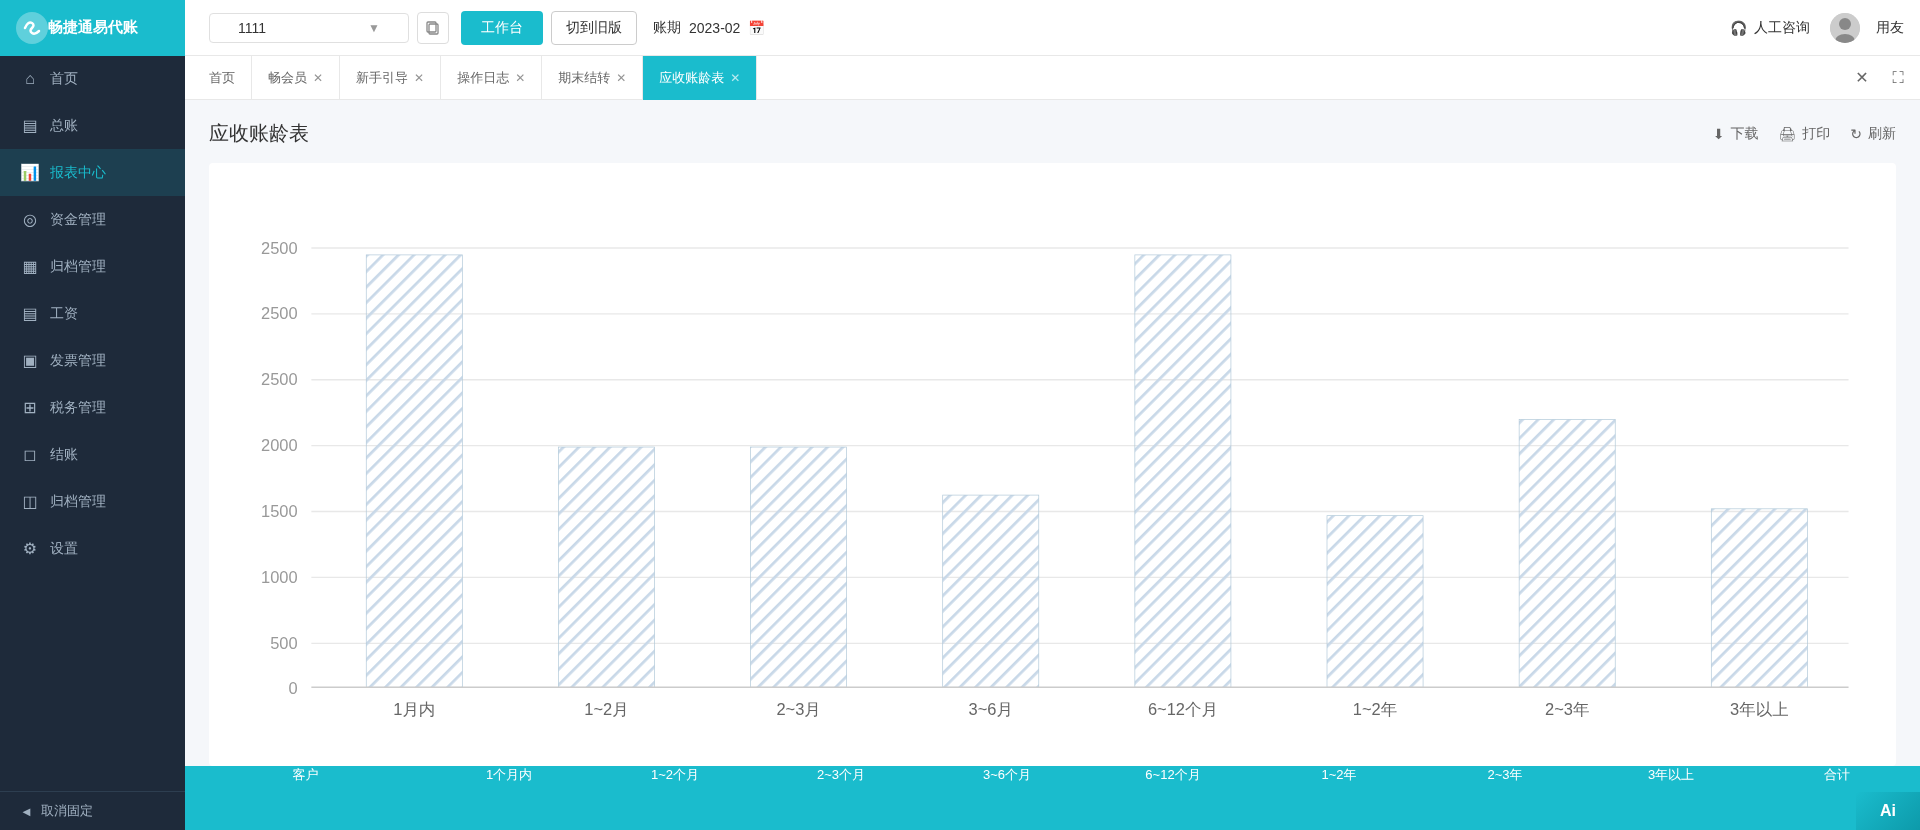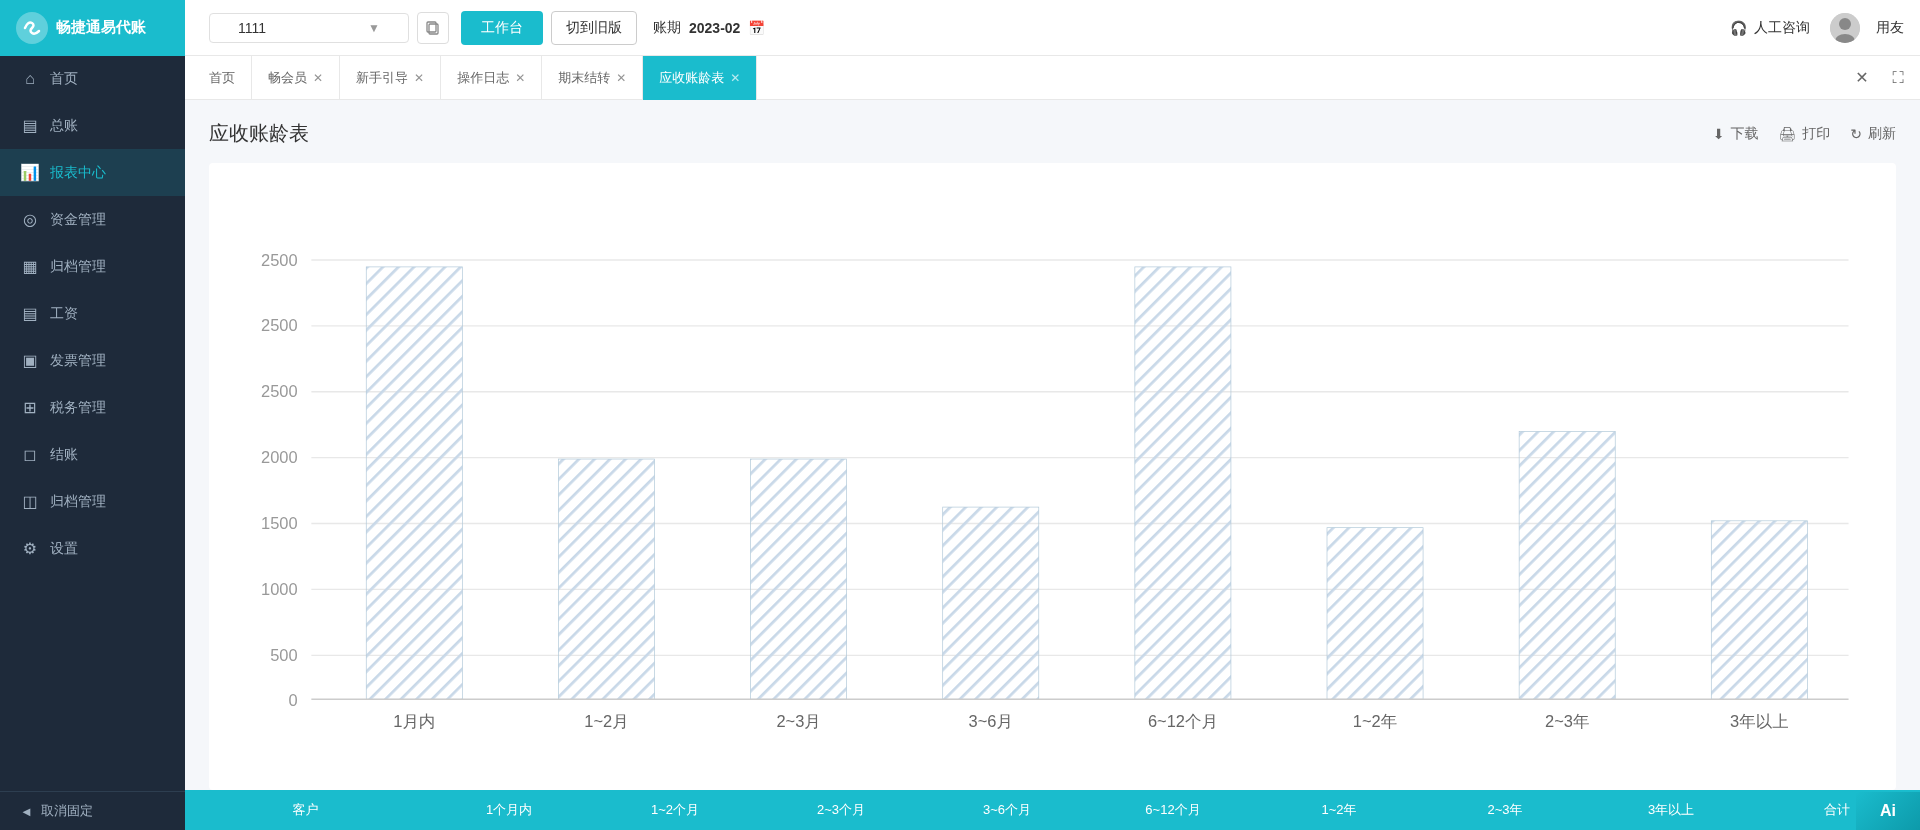--- a/index.html
+++ b/index.html
@@ -12,21 +12,21 @@
       display: flex;
       align-items: center;
       padding: 0 16px;
       border-bottom: 1px solid #e8e8e8;
       flex-shrink: 0;
     }
     .logo-area {
       width: 185px;
       display: flex;
       align-items: center;
-      gap: 8px;
+      gap: 0;
       background: #1abccd;
       height: 56px;
       padding: 0 16px;
       margin-left: -16px;
     }
     .logo-icon {
       width: 32px; height: 32px;
       background: rgba(255,255,255,0.3);
       border-radius: 50%;
       display: flex; align-items: center; justify-content: center;
@@ -240,24 +240,23 @@
     }
 
     
     .chart-svg {
       width: 100%;
       height: 100%;
     }
 
     
     .table-header {
-      height: 40px;
+      height: 64px;
       background: #1abccd;
       display: flex;
-      align-items: center;
       flex-shrink: 0;
     }
     .th-cell {
       flex: 1;
       text-align: center;
       color: #fff;
       font-size: 13px;
       font-weight: 500;
       padding: 0 8px;
     }
@@ -300,21 +299,21 @@
       <rect x="4" y="4" width="9" height="10" rx="1" stroke="#888" stroke-width="1.3" fill="none"></rect>
       <rect x="2" y="2" width="9" height="10" rx="1" stroke="#888" stroke-width="1.3" fill="none"></rect>
     </svg>
   </div>
 
   <button class="workbench-btn">工作台</button>
   <button class="switch-old-btn">切到旧版</button>
 
   <div class="period-area">
     <span>账期</span>
-    <span style="font-weight:700;">2023-02</span>
+    <span style="font-weight:400;">2023-02</span>
     <span style="cursor:pointer;color:#666;">📅</span>
   </div>
 
   <div class="header-right">
     <div class="consult-btn">
       <span>🎧</span>
       <span>人工咨询</span>
     </div>
     <div class="user-area">
       <div class="user-avatar">

